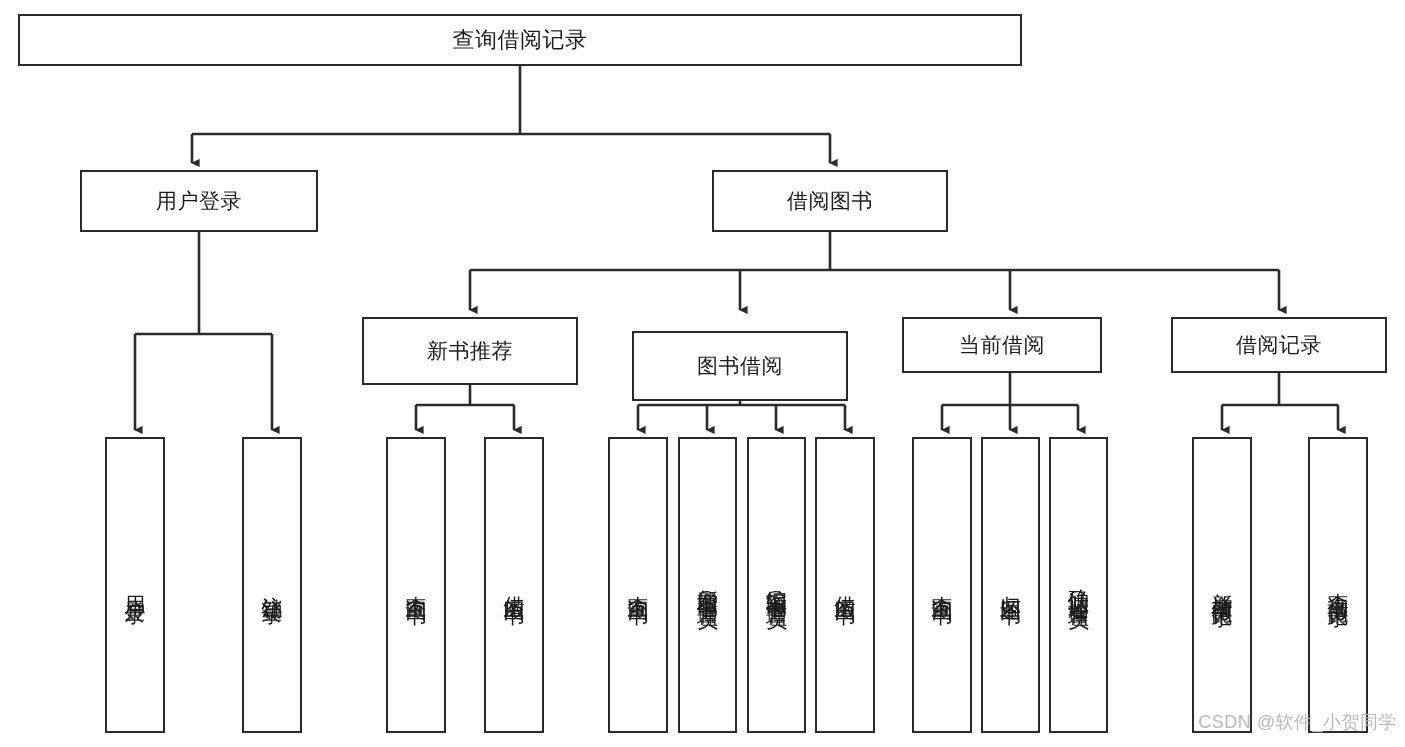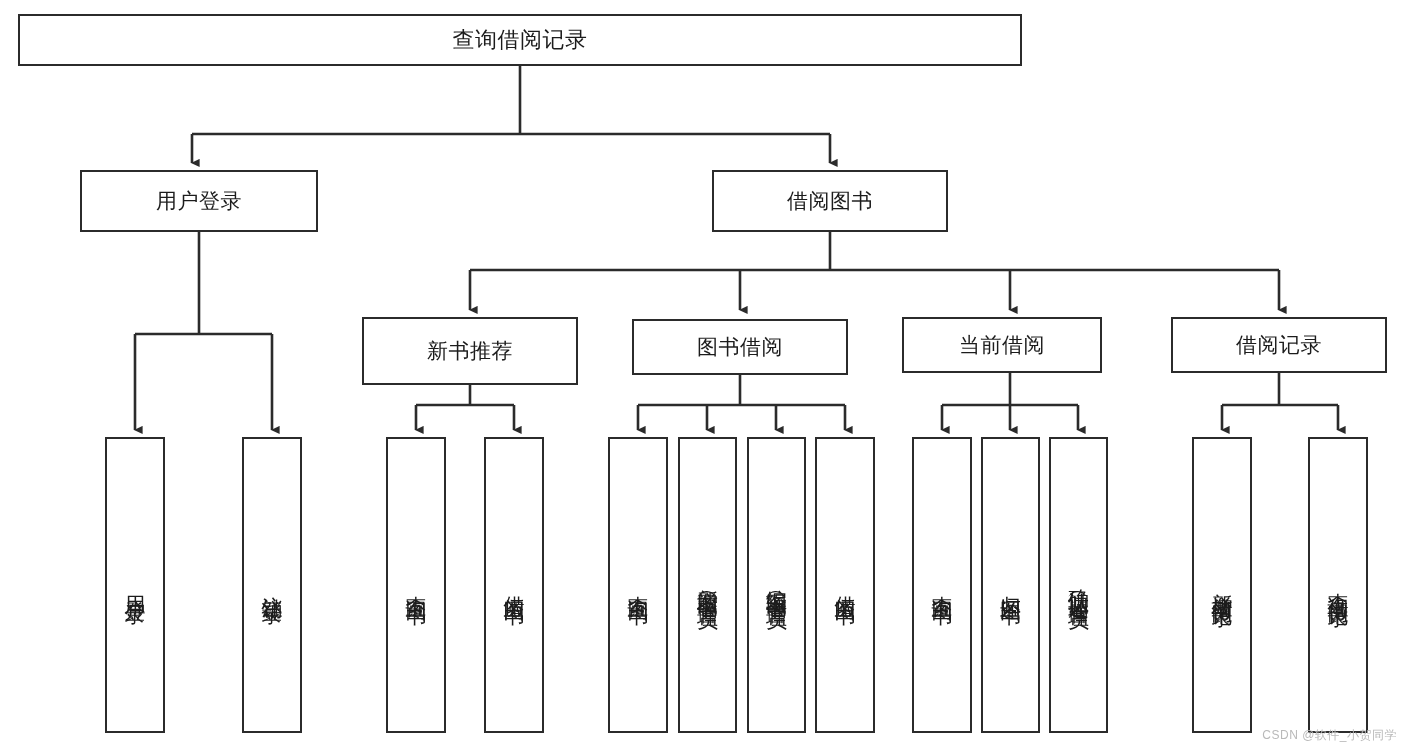--- a/index.html
+++ b/index.html
@@ -61,22 +61,22 @@
   .node.vert .node-label {
     writing-mode: vertical-rl;
     text-orientation: upright;
     font-size: 21px;
     line-height: 1.05;
     letter-spacing: 3px;
   }
   #watermark {
     position: absolute;
     right: 8px;
-    bottom: 3px;
-    font-size: 12px;
+    bottom: 13px;
+    font-size: 18px;
     color: #b9b9b9;
     letter-spacing: 0.5px;
     white-space: nowrap;
     user-select: none;
   }
 </style>
 </head>
 <body>
 
 <div id="diagram-root">
@@ -138,21 +138,21 @@
   <div class="node horiz" style="left:80px; top:170px; width:238px; height:62px;">
     <span class="node-label">用户登录</span>
   </div>
   <div class="node horiz" style="left:712px; top:170px; width:236px; height:62px;">
     <span class="node-label">借阅图书</span>
   </div>
 
   <div class="node horiz" style="left:362px; top:317px; width:216px; height:68px;">
     <span class="node-label">新书推荐</span>
   </div>
-  <div class="node horiz" style="left:632px; top:319px; width:216px; height:56px;">
+  <div class="node horiz" style="left:632px; top:331px; width:216px; height:70px;">
     <span class="node-label">图书借阅</span>
   </div>
   <div class="node horiz" style="left:902px; top:317px; width:200px; height:56px;">
     <span class="node-label">当前借阅</span>
   </div>
   <div class="node horiz" style="left:1171px; top:317px; width:216px; height:56px;">
     <span class="node-label">借阅记录</span>
   </div>
 
   <div class="node vert" style="left:105px; top:437px; width:60px; height:296px;">

